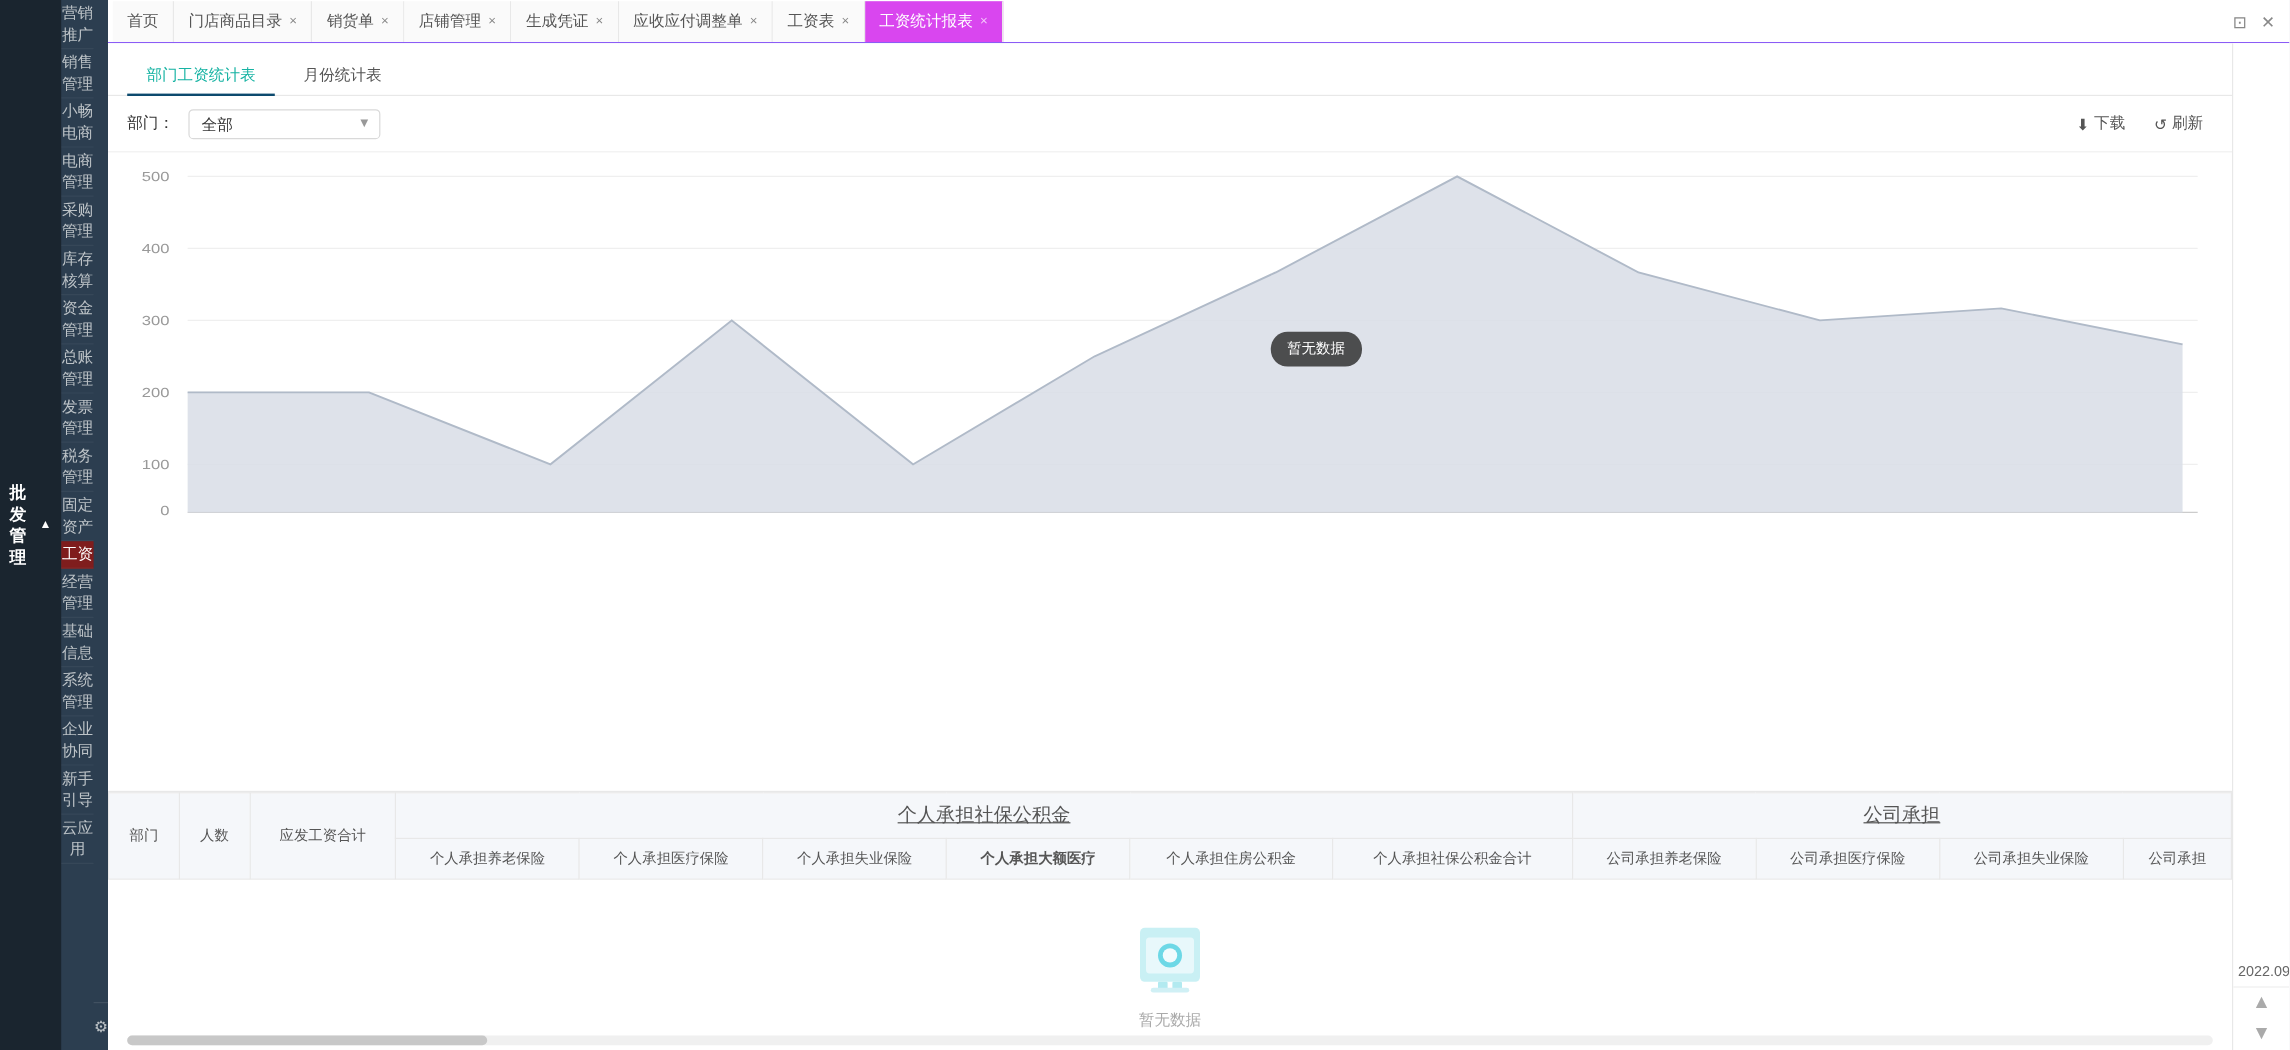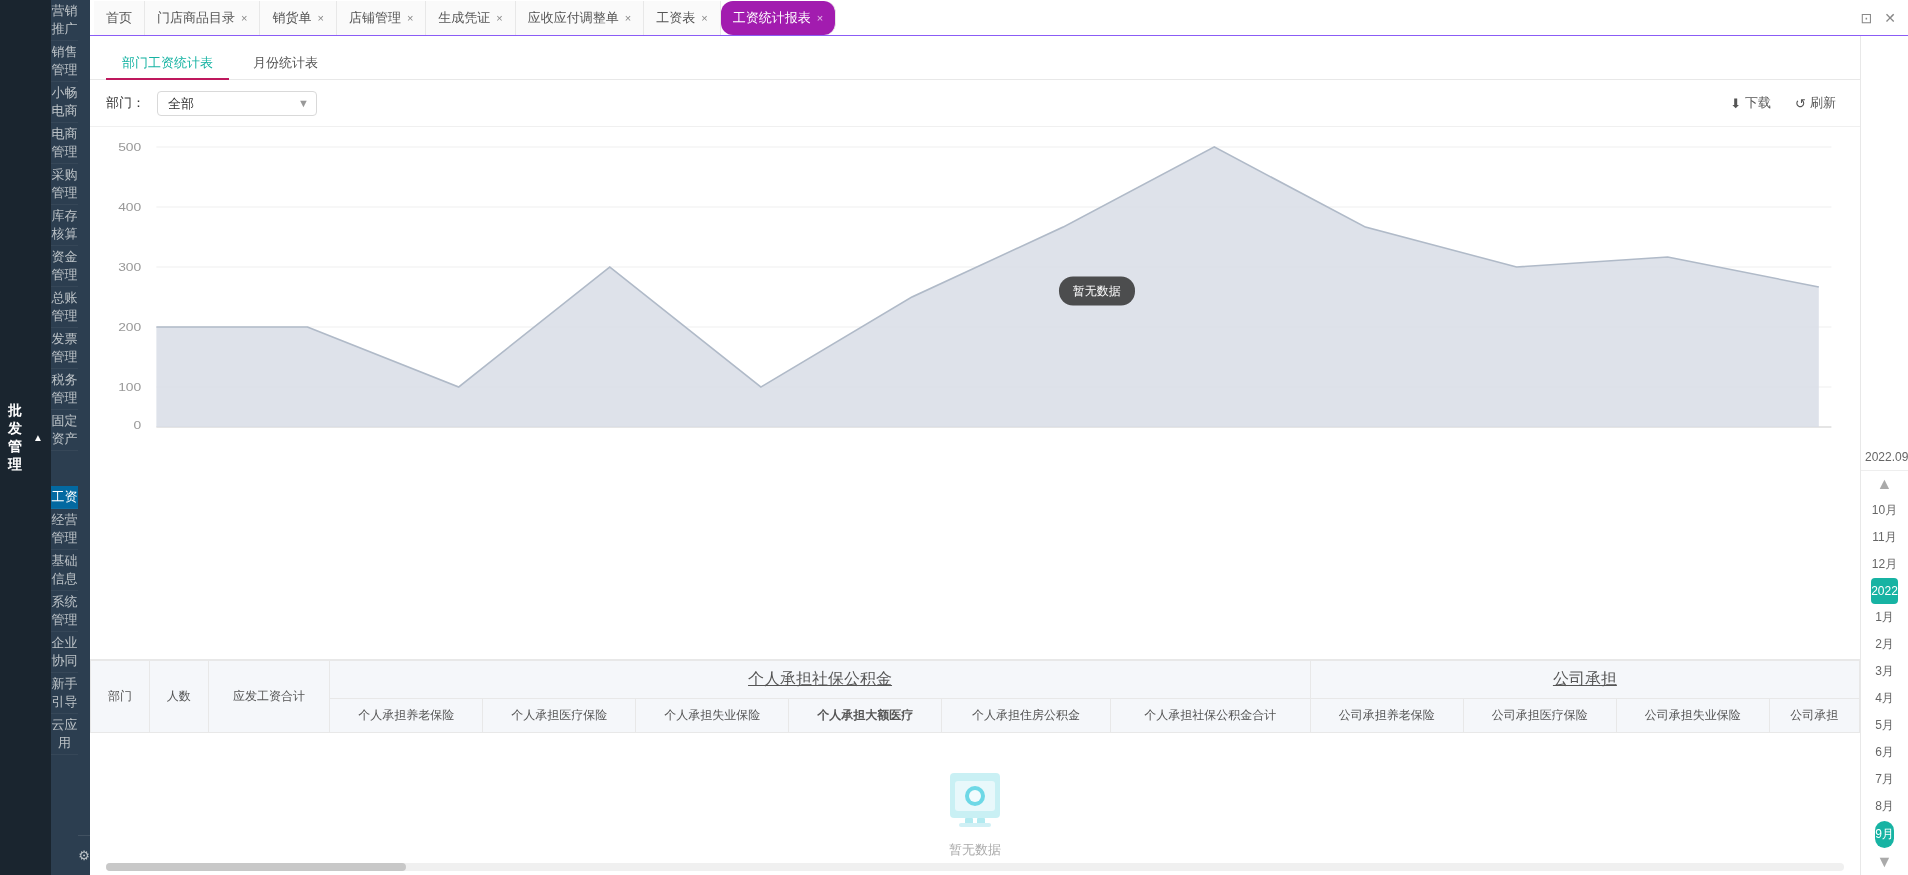--- a/index.html
+++ b/index.html
@@ -28,21 +28,21 @@
     }
     .sidebar-header .arrow { font-size: 10px; }
     .sidebar-item {
       color: #bdc3c7;
       font-size: 13px;
       padding: 2px 0;
       text-align: center;
       cursor: pointer;
       border-bottom: 1px solid rgba(255,255,255,0.05);
     }
-    .sidebar-item.active { background: #0369a1; color: #fff; margin-top: 35px; }
+    .sidebar-item.active { background: #7f1d1d; color: #fff; }
     .sidebar-footer {
       margin-top: auto;
       padding: 12px 0;
       text-align: center;
       color: #bdc3c7;
       cursor: pointer;
       border-top: 1px solid rgba(255,255,255,0.1);
     }
 
     
@@ -69,21 +69,21 @@
       align-items: center;
       padding: 0 12px;
       height: 34px;
       font-size: 13px;
       color: #555;
       cursor: pointer;
       border-right: 1px solid #e8e8e8;
       white-space: nowrap;
       background: #fafafa;
     }
-    .tab-item.active { background: #a21caf; color: #fff; border-radius: 12px; }
+    .tab-item.active { background: #d946ef; color: #fff; }
     .tab-item .close-btn {
       margin-left: 6px;
       font-size: 11px;
       opacity: 0.7;
       cursor: pointer;
     }
     .tab-item.active .close-btn { color: #fff; }
     .tab-bar-end {
       margin-left: auto;
       display: flex;
@@ -124,21 +124,21 @@
       gap: 8px;
     }
     .sub-tab {
       padding: 6px 16px;
       font-size: 13px;
       cursor: pointer;
       color: #555;
       border-bottom: 2px solid transparent;
       margin-bottom: -1px;
     }
-    .sub-tab.active { color: #17b3a3; border-bottom: 2px solid #be185d; }
+    .sub-tab.active { color: #17b3a3; border-bottom: 2px solid #0c4a6e; }
 
     
     .toolbar {
       display: flex;
       align-items: center;
       padding: 10px 16px;
       gap: 12px;
       border-bottom: 1px solid #f0f0f0;
     }
     .toolbar-label { font-size: 13px; color: #333; }
@@ -498,32 +498,17 @@
       </div>
 
       <div class="scroll-track">
         <div class="scroll-thumb"></div>
       </div>
     </div>
 
     <div class="right-panel">
       <div class="right-panel-header">2022.09</div>
       <div class="date-nav-btn">▲</div>
-      <div id="date-items-container">
-          <div class="date-month-item">10月</div>
-          <div class="date-month-item">11月</div>
-          <div class="date-month-item">12月</div>
-          <div class="date-year-item active-year">2022</div>
-          <div class="date-month-item">1月</div>
-          <div class="date-month-item">2月</div>
-          <div class="date-month-item">3月</div>
-          <div class="date-month-item">4月</div>
-          <div class="date-month-item">5月</div>
-          <div class="date-month-item">6月</div>
-          <div class="date-month-item">7月</div>
-          <div class="date-month-item">8月</div>
-          <div class="date-month-item active-month">9月</div>
-        </div>
       <div class="date-nav-btn">▼</div>
     </div>
 
   </div>
 </div>
 
 </body></html>

